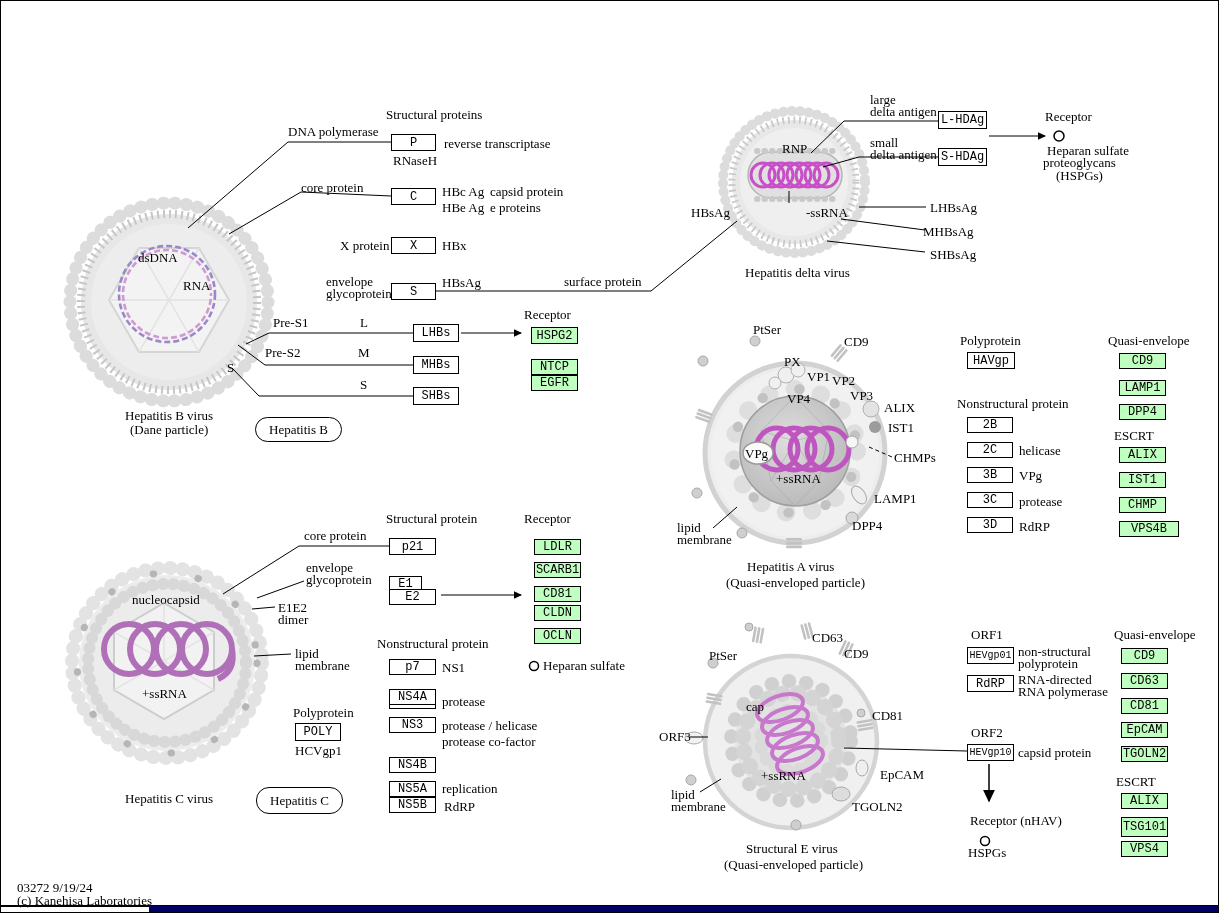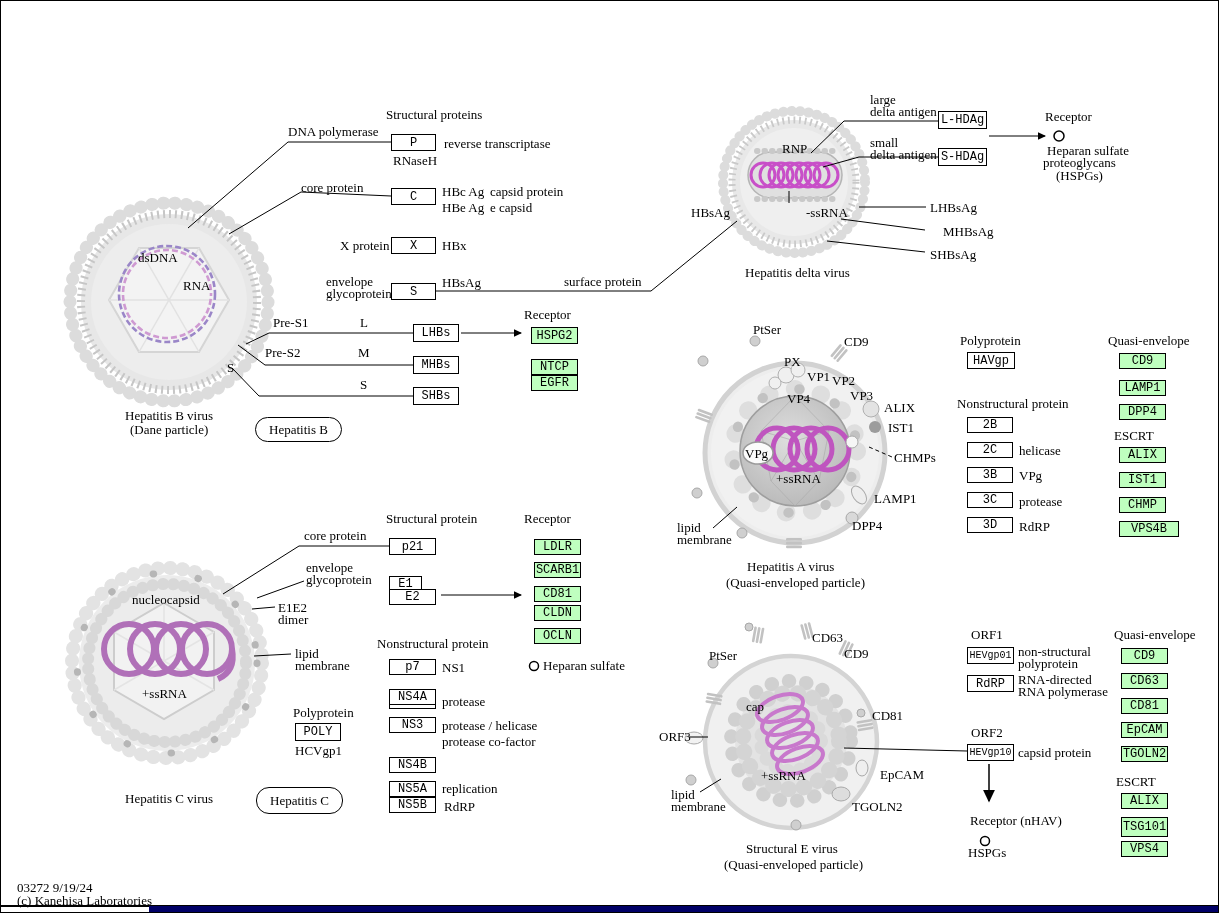--- a/index.html
+++ b/index.html
@@ -175,21 +175,21 @@
   <div class="lbl" style="left:385px;top:107px">Structural proteins</div>
   <div class="lbl" style="left:287px;top:124px">DNA polymerase</div>
   <div class="bx" style="left:390px;top:133px;width:45px;height:17px">P</div>
   <div class="lbl" style="left:392px;top:153px">RNaseH</div>
   <div class="lbl" style="left:443px;top:136px">reverse transcriptase</div>
   <div class="lbl" style="left:300px;top:180px">core protein</div>
   <div class="bx" style="left:390px;top:187px;width:45px;height:17px">C</div>
   <div class="lbl" style="left:441px;top:184px">HBc Ag</div>
   <div class="lbl" style="left:489px;top:184px">capsid protein</div>
   <div class="lbl" style="left:441px;top:200px">HBe Ag</div>
-  <div class="lbl" style="left:489px;top:200px">e capsid</div>
+  <div class="lbl" style="left:489px;top:200px">e proteins</div>
   <div class="lbl" style="left:339px;top:238px">X protein</div>
   <div class="bx" style="left:390px;top:236px;width:45px;height:17px">X</div>
   <div class="lbl" style="left:441px;top:238px">HBx</div>
   <div class="lbl" style="left:325px;top:274px">envelope</div>
   <div class="lbl" style="left:325px;top:286px">glycoprotein</div>
   <div class="bx" style="left:390px;top:282px;width:45px;height:17px">S</div>
   <div class="lbl" style="left:441px;top:275px">HBsAg</div>
   <div class="lbl" style="left:563px;top:274px">surface protein</div>
   <div class="lbl" style="left:523px;top:307px">Receptor</div>
   <div class="lbl" style="left:272px;top:315px">Pre-S1</div>
@@ -217,21 +217,21 @@
   <div class="lbl" style="left:869px;top:104px">delta antigen</div>
   <div class="bx" style="left:937px;top:110px;width:49px;height:18px">L-HDAg</div>
   <div class="lbl" style="left:869px;top:135px">small</div>
   <div class="lbl" style="left:869px;top:147px">delta antigen</div>
   <div class="bx" style="left:937px;top:147px;width:49px;height:18px">S-HDAg</div>
   <div class="lbl" style="left:1044px;top:109px">Receptor</div>
   <div class="lbl" style="left:1046px;top:143px">Heparan sulfate</div>
   <div class="lbl" style="left:1042px;top:155px">proteoglycans</div>
   <div class="lbl" style="left:1055px;top:168px">(HSPGs)</div>
   <div class="lbl" style="left:929px;top:200px">LHBsAg</div>
-  <div class="lbl" style="left:942px;top:224px">MHBsAg</div>
+  <div class="lbl" style="left:922px;top:224px">MHBsAg</div>
   <div class="lbl" style="left:929px;top:247px">SHBsAg</div>
   <div class="lbl" style="left:744px;top:265px">Hepatitis delta virus</div>
 
   <div class="lbl" style="left:752px;top:322px">PtSer</div>
   <div class="lbl" style="left:843px;top:334px">CD9</div>
   <div class="lbl" style="left:783px;top:354px">PX</div>
   <div class="lbl" style="left:806px;top:369px">VP1</div>
   <div class="lbl" style="left:831px;top:373px">VP2</div>
   <div class="lbl" style="left:849px;top:388px">VP3</div>
   <div class="lbl" style="left:786px;top:391px">VP4</div>

